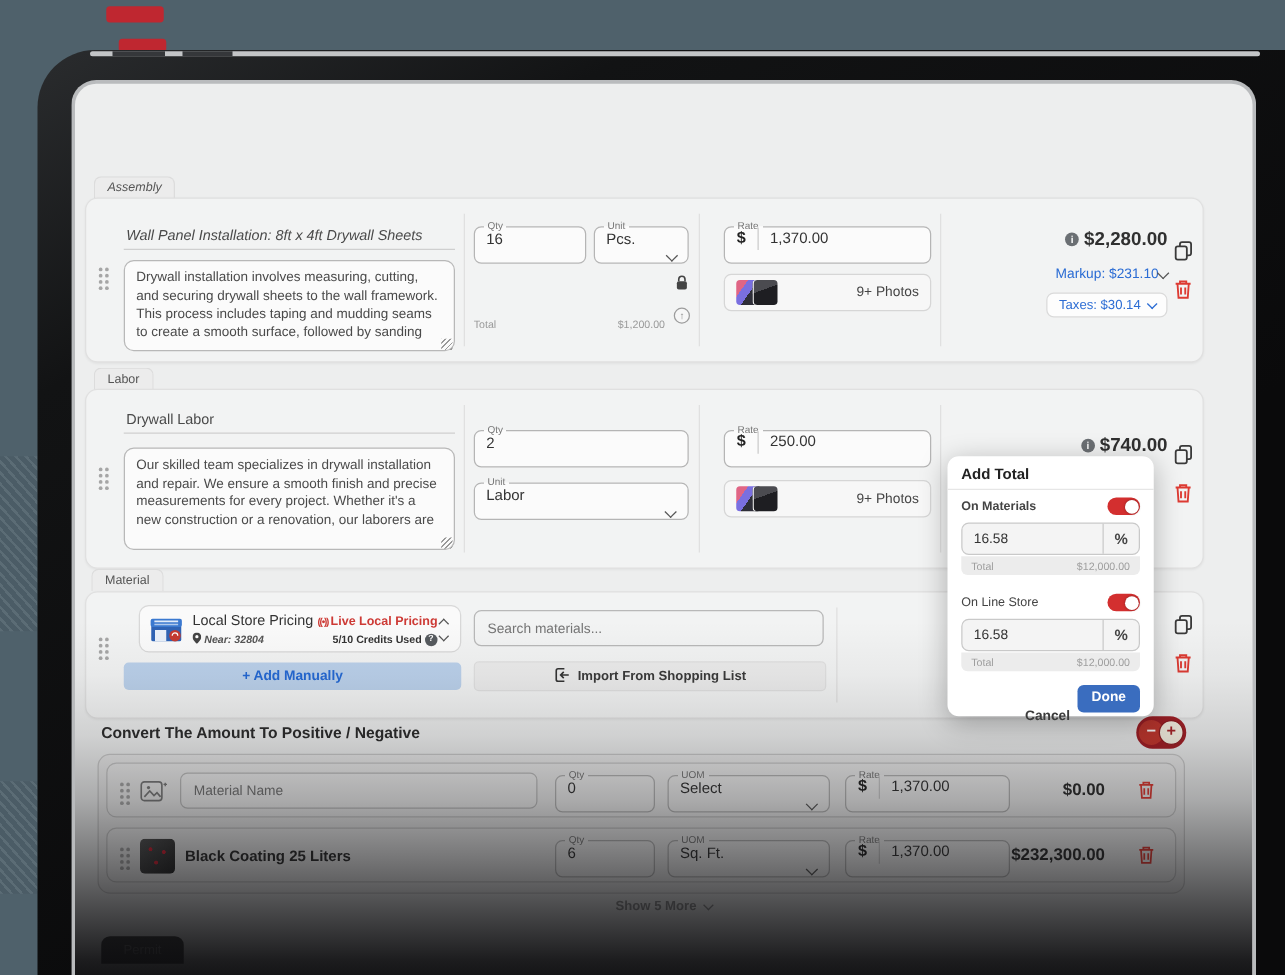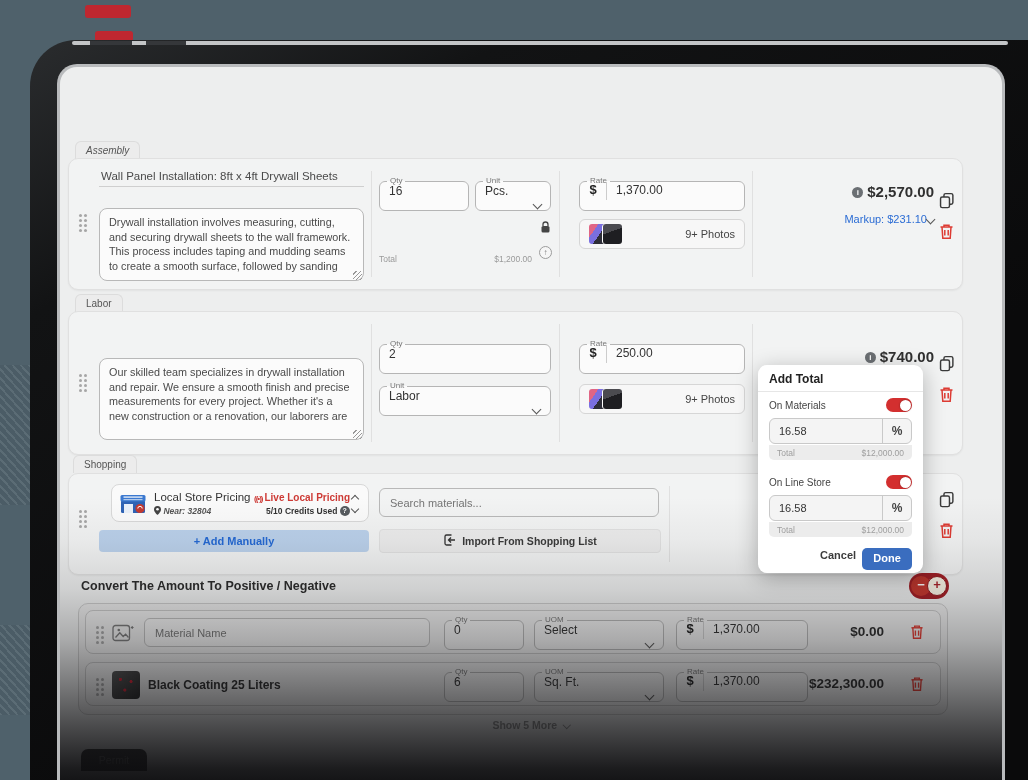--- a/index.html
+++ b/index.html
@@ -135,21 +135,21 @@
           <i></i>
           <i></i>
           <i></i>
           <i></i>
           <i></i>
           <i></i>
           <i></i>
           <i></i>
         </div>
 
-      <input class="title-input" style="left: 30px; top: 7px; width: 265px;" value="Wall Panel Installation: 8ft x 4ft Drywall Sheets">
+      <input class="title-input" style="left: 30px; top: 20px; width: 265px; font-style: italic;" value="Wall Panel Installation: 8ft x 4ft Drywall Sheets">
       <textarea class="ta" style="left: 30px; top: 49px; width: 265px; height: 73px;">Drywall installation involves measuring, cutting, and securing drywall sheets to the wall framework. This process includes taping and mudding seams to create a smooth surface, followed by sanding</textarea>
       <span class="resize-grip" style="left:284px;top:112px;"></span>
 
       <fieldset class="fs" style="left:310px;top:18px;width:90px;height:34px;">
         <legend>Qty</legend>
         <div class="val">16</div>
       </fieldset>
       <fieldset class="fs" style="left:406px;top:18px;width:76px;height:34px;">
         <legend>Unit</legend>
         <div class="val">Pcs.</div>
@@ -177,22 +177,23 @@
 
       <div class="chip" style="left:510px;top:60px;width:166px;">
         <span style="display:flex;">
             <span class="ph ph1"></span>
             <span class="ph ph2"></span>
           </span>
         <span>9+ Photos</span>
       </div>
 
       <div class="abs" style="left:690px;top:24px;width:175px;text-align:right;">
-        <span class="info-dot">i</span><span class="amt">$2,570.00</span>
+        <span class="info-dot">i</span><span class="amt">$2,280.00</span>
         <div style="margin-top:8px;"><span class="blue-link">Markup: $231.10</span><span class="chev-d blue-link"></span></div>
+        <div style="margin-top:7px;"><span class="tax-chip"><span>Taxes: $30.14</span> <span class="chev-d" style="border-color:#2b6cd4;width:4.5px;height:4.5px;margin-left:3px;vertical-align:2px;"></span></span></div>
       </div>
       <span class="icon-btn" style="left:869px;top:32px;">
         <svg width="17" height="18" viewBox="0 0 20 20" fill="none" stroke="#3a3a3a" stroke-width="1.7">
             <rect x="7" y="2.5" width="10.5" height="12.5" rx="2"></rect>
             <rect x="3" y="6.5" width="10.5" height="12.5" rx="2" fill="#f2f3f3"></rect>
           </svg>
       </span>
       <span class="icon-btn" style="left:870px;top:64px;">
         <svg width="15" height="17" viewBox="0 0 15 17" fill="none" stroke="#dd3b33" stroke-width="1.5">
             <path d="M1.5 4h12"></path>
@@ -212,20 +213,21 @@
           <i></i>
           <i></i>
           <i></i>
           <i></i>
           <i></i>
           <i></i>
           <i></i>
           <i></i>
         </div>
 
+      <input class="title-input" style="left: 30px; top: 14px; width: 265px;" value="Drywall Labor">
       <textarea class="ta" style="left: 30px; top: 46px; width: 265px; height: 82px;">Our skilled team specializes in drywall installation and repair. We ensure a smooth finish and precise measurements for every project. Whether it's a new construction or a renovation, our laborers are</textarea>
       <span class="resize-grip" style="left:284px;top:118px;"></span>
 
       <fieldset class="fs" style="left:310px;top:28px;width:172px;height:34px;">
         <legend>Qty</legend>
         <div class="val">2</div>
       </fieldset>
       <fieldset class="fs" style="left:510px;top:28px;width:166px;height:34px;">
         <legend>Rate</legend>
         <div class="rate-wrap">
@@ -258,21 +260,21 @@
       <span class="icon-btn" style="left:870px;top:74px;">
         <svg width="15" height="17" viewBox="0 0 15 17" fill="none" stroke="#dd3b33" stroke-width="1.5">
             <path d="M1.5 4h12"></path>
             <path d="M5 4V2.2h5V4"></path>
             <path d="M3 4l.8 11.2h7.4L12 4"></path>
             <path d="M5.8 7v5.5M9.2 7v5.5"></path>
           </svg>
       </span>
     </div>
 
-    <div class="tab" style="left:13px;top:388px;">Shopping</div>
+    <div class="tab" style="left:13px;top:388px;">Material</div>
     <div class="card" style="top:406px;height:100px;">
       <div class="vdiv" style="left:600px;"></div>
       <div class="abs dots" style="left:10px;top:36px;">
           <i></i>
           <i></i>
           <i></i>
           <i></i>
           <i></i>
           <i></i>
           <i></i>
@@ -435,21 +437,21 @@
     </div>
 
     <div class="permit-tab">Permit</div>
 
     <div class="fade"></div>
 
     <div class="popup">
       <div class="abs" style="left:11px;top:7px;font-size:12px;font-weight:bold;color:#222;">Add Total</div>
       <div class="abs" style="left:0;top:26px;width:100%;height:1px;background:#e6e6e6;"></div>
 
-      <div class="pop-row" style="top:33px;">
+      <div class="pop-row" style="top:33px;font-weight:bold;">
         <span style="font-size:10px;color:#444;">On Materials</span>
         <span class="toggle">
             <span class="knob"></span>
           </span>
       </div>
       <div class="pop-input" style="top:53px;">
         <span class="pv">16.58</span>
         <span class="pct">%</span>
       </div>
       <div class="pop-total" style="top:80px;">
@@ -465,18 +467,18 @@
       </div>
       <div class="pop-input" style="top:130px;">
         <span class="pv">16.58</span>
         <span class="pct">%</span>
       </div>
       <div class="pop-total" style="top:157px;">
         <span>Total</span>
         <span>$12,000.00</span>
       </div>
 
-      <span class="btn-cancel" style="left:62px;top:184px;">Cancel</span>
+      <span class="btn-cancel" style="left:62px;top:202px;">Cancel</span>
       <span class="btn-done" style="left:104px;top:183px;">Done</span>
     </div>
 
   </div>
 </div>
 
 </body></html>

